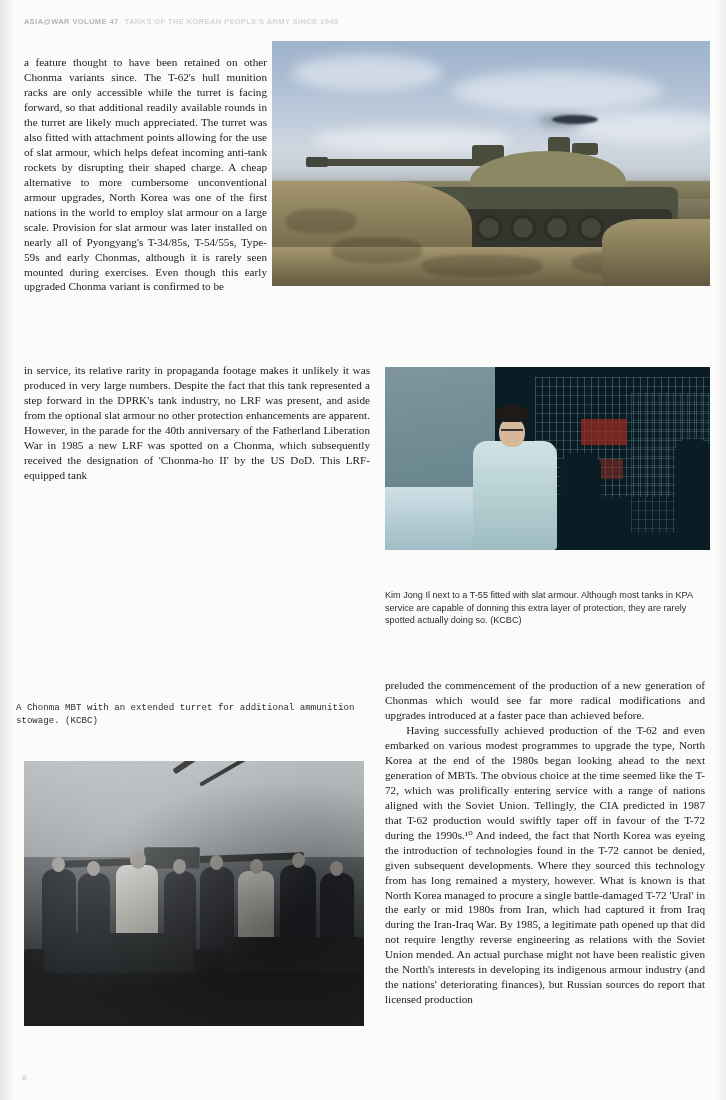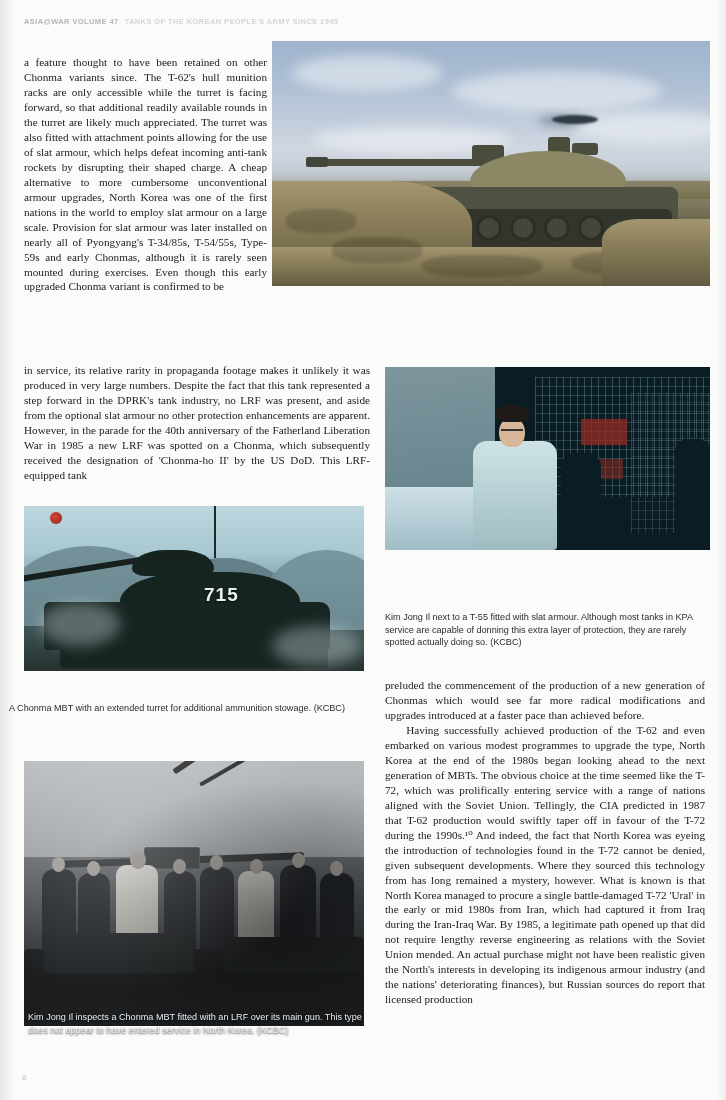--- a/index.html
+++ b/index.html
@@ -413,41 +413,24 @@
 
     <div class="kji-figure-body" style="left:88px; top:74px; width:84px; height:109px;"></div>
     <div class="kji-head" style="left:114px; top:50px;"></div>
     <div class="kji-hat" style="left:110px; top:38px;"></div>
     <div class="kji-glasses" style="left:116px; top:62px;"></div>
 
     <div class="kji-tank-dark" style="left:176px; top:86px; width:40px; height:97px; border-radius:14px 14px 0 0;"></div>
     <div class="kji-tank-dark" style="left:290px; top:72px; width:35px; height:111px; border-radius:12px 12px 0 0;"></div>
   </div>
 
-  <p class="caption" id="cap-kji-slat" style="left:385px; top:602px; width:325px;">Kim Jong Il next to a T-55 fitted with slat armour. Although most tanks in KPA service are capable of donning this extra layer of protection, they are rarely spotted actually doing so. (KCBC)</p>
-
-  <div class="figure" id="fig-chonma-715">
-    <div class="hill" style="left:-30px; top:40px; width:190px; height:80px;"></div>
-    <div class="hill" style="left:120px; top:52px; width:160px; height:70px; background:#5d7a82;"></div>
-    <div class="hill" style="left:228px; top:44px; width:150px; height:80px; background:#72909a;"></div>
-    <div class="emblem" style="left:26px; top:6px;"></div>
-    <div class="antenna" style="left:190px; top:0; height:52px;"></div>
-
-    <div class="chonma-barrel" style="left:-6px; top:60px; width:130px; transform:rotate(-9deg);"></div>
-    <div class="chonma-turret" style="left:96px; top:66px; width:180px; height:42px;"></div>
-    <div class="chonma-body" style="left:20px; top:96px; width:286px; height:48px;"></div>
-    <div class="chonma-body" style="left:36px; top:126px; width:268px; height:36px; border-radius:4px;"></div>
-    <div class="chonma-turret" style="left:108px; top:44px; width:82px; height:26px;"></div>
-    <div class="chonma-barrel" style="left:118px; top:48px; width:56px; height:5px; transform:rotate(-4deg);"></div>
-    <span class="chonma-num" style="left:180px; top:78px;">715</span>
-    <div class="smoke" style="left:16px; top:96px; width:80px; height:44px;"></div>
-    <div class="smoke" style="left:248px; top:120px; width:90px; height:40px;"></div>
-  </div>
-
-  <p class="caption" id="cap-chonma-715" style="left:9px; top:693px; width:340px;">A Chonma MBT with an extended turret for additional ammunition stowage. (KCBC)</p>
+  <p class="caption" id="cap-kji-slat" style="left:385px; top:580px; width:325px;">Kim Jong Il next to a T-55 fitted with slat armour. Although most tanks in KPA service are capable of donning this extra layer of protection, they are rarely spotted actually doing so. (KCBC)</p>
+
+
+  <p class="caption" id="cap-chonma-715" style="left:16px; top:693px; width:340px;font-family:Liberation Mono, monospace;">A Chonma MBT with an extended turret for additional ammunition stowage. (KCBC)</p>
 
   <div class="figure" id="fig-kji-inspect">
     <div class="bw-sky" style="left:0; top:0; width:100%; height:96px;"></div>
 
     <div class="bw-gun" style="left:150px; top:8px; width:200px; height:6px; transform:rotate(-34deg);"></div>
     <div class="bw-gun" style="left:176px; top:22px; width:120px; height:4px; transform:rotate(-30deg);"></div>
     <div class="bw-gun" style="left:30px; top:100px; width:250px; height:7px; transform:rotate(-2deg);"></div>
 
     <div class="bw-lrf-box" style="left:120px; top:86px; width:56px; height:22px;"></div>
 
@@ -467,20 +450,19 @@
     <div class="bw-head" style="left:268px; top:92px;"></div>
     <div class="bw-person" style="left:296px; top:112px; width:34px; height:80px;"></div>
     <div class="bw-head" style="left:306px; top:100px;"></div>
 
     <div class="bw-tank-mass" style="left:0;   top:188px; width:340px; height:77px;"></div>
     <div class="bw-tank-mass" style="left:20px; top:172px; width:150px; height:40px; background:#232628;"></div>
     <div class="bw-tank-mass" style="left:200px; top:176px; width:140px; height:36px; background:#202325;"></div>
     <div class="bw-overlay"></div>
   </div>
 
-  <p class="caption onimage" id="cap-kji-inspect" style="left:28px; top:1002px; width:336px;">Kim Jong Il inspects a Chonma MBT fitted with an LRF over its main gun. This type does not appear to have entered service in North Korea. (KCBC)</p>
 
   <p class="body-text" id="col-right-lower">preluded the commencement of the production of a new generation of Chonmas which would see far more radical modifications and upgrades introduced at a faster pace than achieved before.
     Having successfully achieved production of the T-62 and even embarked on various modest programmes to upgrade the type, North Korea at the end of the 1980s began looking ahead to the next generation of MBTs. The obvious choice at the time seemed like the T-72, which was prolifically entering service with a range of nations aligned with the Soviet Union. Tellingly, the CIA predicted in 1987 that T-62 production would swiftly taper off in favour of the T-72 during the 1990s.¹⁰ And indeed, the fact that North Korea was eyeing the introduction of technologies found in the T-72 cannot be denied, given subsequent developments. Where they sourced this technology from has long remained a mystery, however. What is known is that North Korea managed to procure a single battle-damaged T-72 'Ural' in the early or mid 1980s from Iran, which had captured it from Iraq during the Iran-Iraq War. By 1985, a legitimate path opened up that did not require lengthy reverse engineering as relations with the Soviet Union mended. An actual purchase might not have been realistic given the North's interests in developing its indigenous armour industry (and the nations' deteriorating finances), but Russian sources do report that licensed production</p>
 
   <div class="folio">8</div>
 
 </div>
 
 </body></html>

